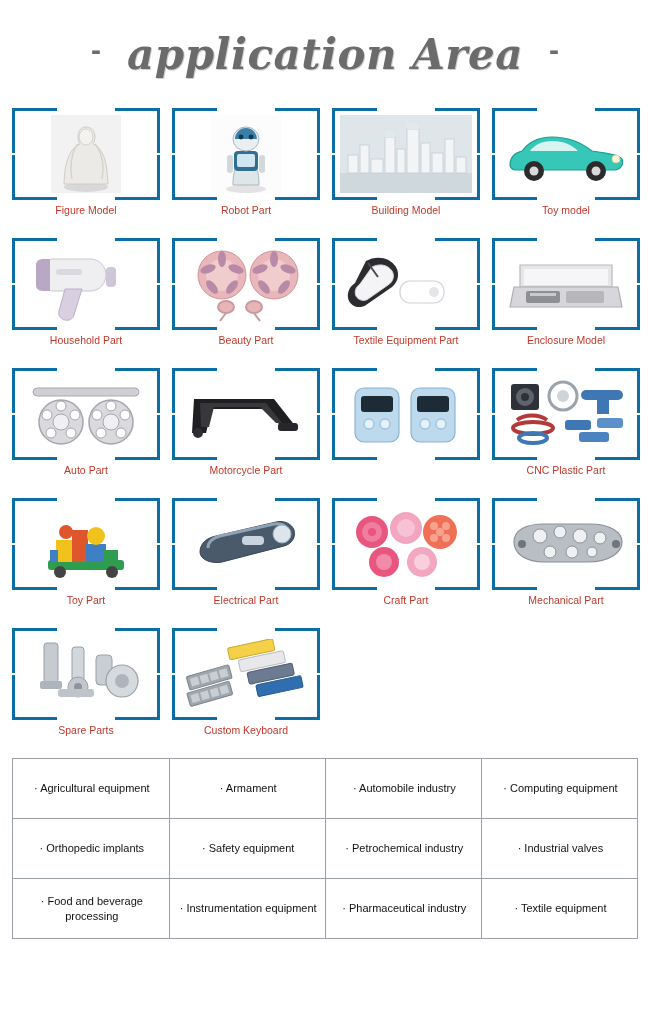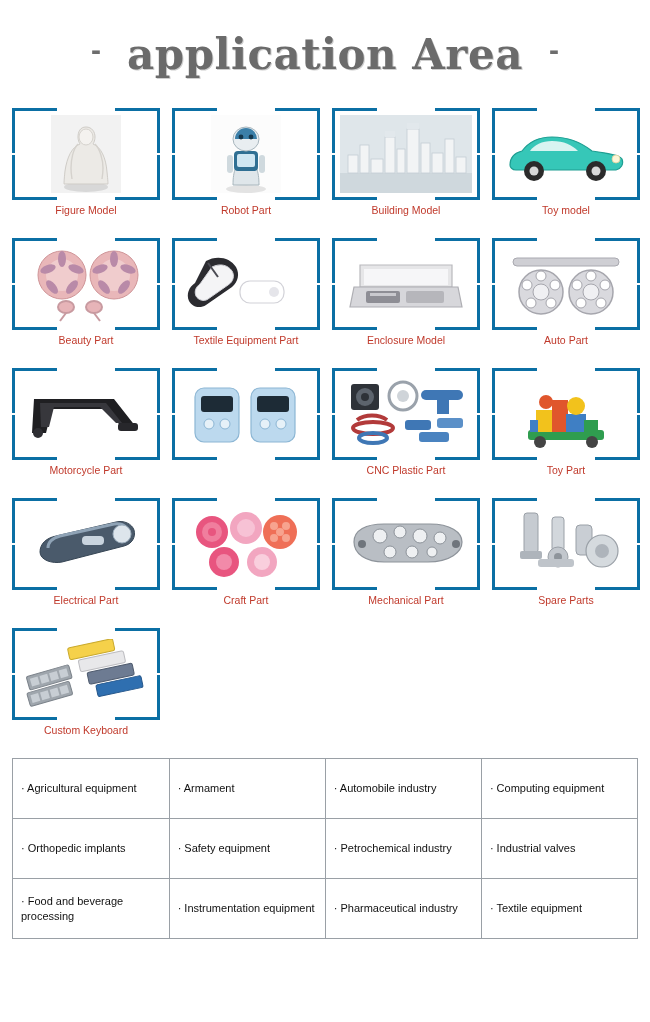--- a/index.html
+++ b/index.html
@@ -30,20 +30,21 @@
     line-height: 1;
     transform: translateY(-4px);
   }
   .title-text {
     font-family: "DejaVu Serif", serif;
     font-size: 42px;
     font-weight: bold;
     color: #6b6b6b;
     letter-spacing: 0.5px;
     text-shadow: 1px 1px 0 #cfcfcf;
+    font-style: italic;
   }
 
   
   .grid {
     width: 626px;
     margin: 0 auto;
     display: grid;
     grid-template-columns: repeat(4, 1fr);
     row-gap: 4px;
     column-gap: 6px;
@@ -130,20 +131,21 @@
   }
   table.industries td {
     border-right: 1px solid #9aa0a6;
     border-bottom: 1px solid #9aa0a6;
     height: 51px;
     padding: 4px 6px 4px 8px;
     font-size: 11px;
     color: #111111;
     vertical-align: middle;
     line-height: 1.35;
+    text-align: center;
   }
 </style>
 </head>
 <body>
 
 <div class="title-bar">
   <span class="title-dash">-</span>
   <span class="title-text">application Area</span>
   <span class="title-dash">-</span>
 </div>
@@ -236,20 +238,37 @@
           <circle cx="96" cy="52" r="10" fill="#2b2b2b"></circle>
           <circle cx="96" cy="52" r="4.5" fill="#d9d9d9"></circle>
           <circle cx="116" cy="40" r="4" fill="#fdf6d8" stroke="#d9cf9a" stroke-width="0.8"></circle>
         </svg>
       </div>
     </div>
     <div class="caption">Toy model</div>
   </div>
 
 
+  <div class="cell">
+    <div class="frame">
+      <span class="bracket2"></span>
+        <span class="bracket3"></span>
+      <div class="thumb">
+        <svg width="128" height="78" viewBox="0 0 128 78">
+          <rect x="0" y="0" width="128" height="78" fill="#ffffff"></rect>
+          <path d="M20 22c0-4 4-8 12-8h36c10 0 16 8 16 16s-6 16-16 16H32c-8 0-12-4-12-8z" fill="#efeff1" stroke="#c9c9cf" stroke-width="1"></path>
+          <path d="M14 20c0-4 3-6 8-6h6v32h-6c-5 0-8-2-8-6z" fill="#b9a7c6"></path>
+          <path d="M60 44l-8 26c-1 4-5 6-9 5-5-1-7-5-6-9l6-22z" fill="#d8cfe0" stroke="#bdb0cb" stroke-width="1"></path>
+          <rect x="84" y="22" width="10" height="20" rx="4" fill="#cfc6da"></rect>
+          <rect x="34" y="24" width="26" height="6" rx="3" fill="#d9d9df"></rect>
+        </svg>
+      </div>
+    </div>
+    <div class="caption">Household Part</div>
+  </div>
 
   <div class="cell">
     <div class="frame">
       <span class="bracket2"></span>
         <span class="bracket3"></span>
       <div class="thumb">
         <svg width="132" height="78" viewBox="0 0 132 78">
           <rect x="0" y="0" width="132" height="78" fill="#ffffff"></rect>
           <circle cx="42" cy="30" r="24" fill="#e9b7b9" stroke="#cf9598" stroke-width="1"></circle>
           <circle cx="42" cy="30" r="16" fill="#f0cccd"></circle>

